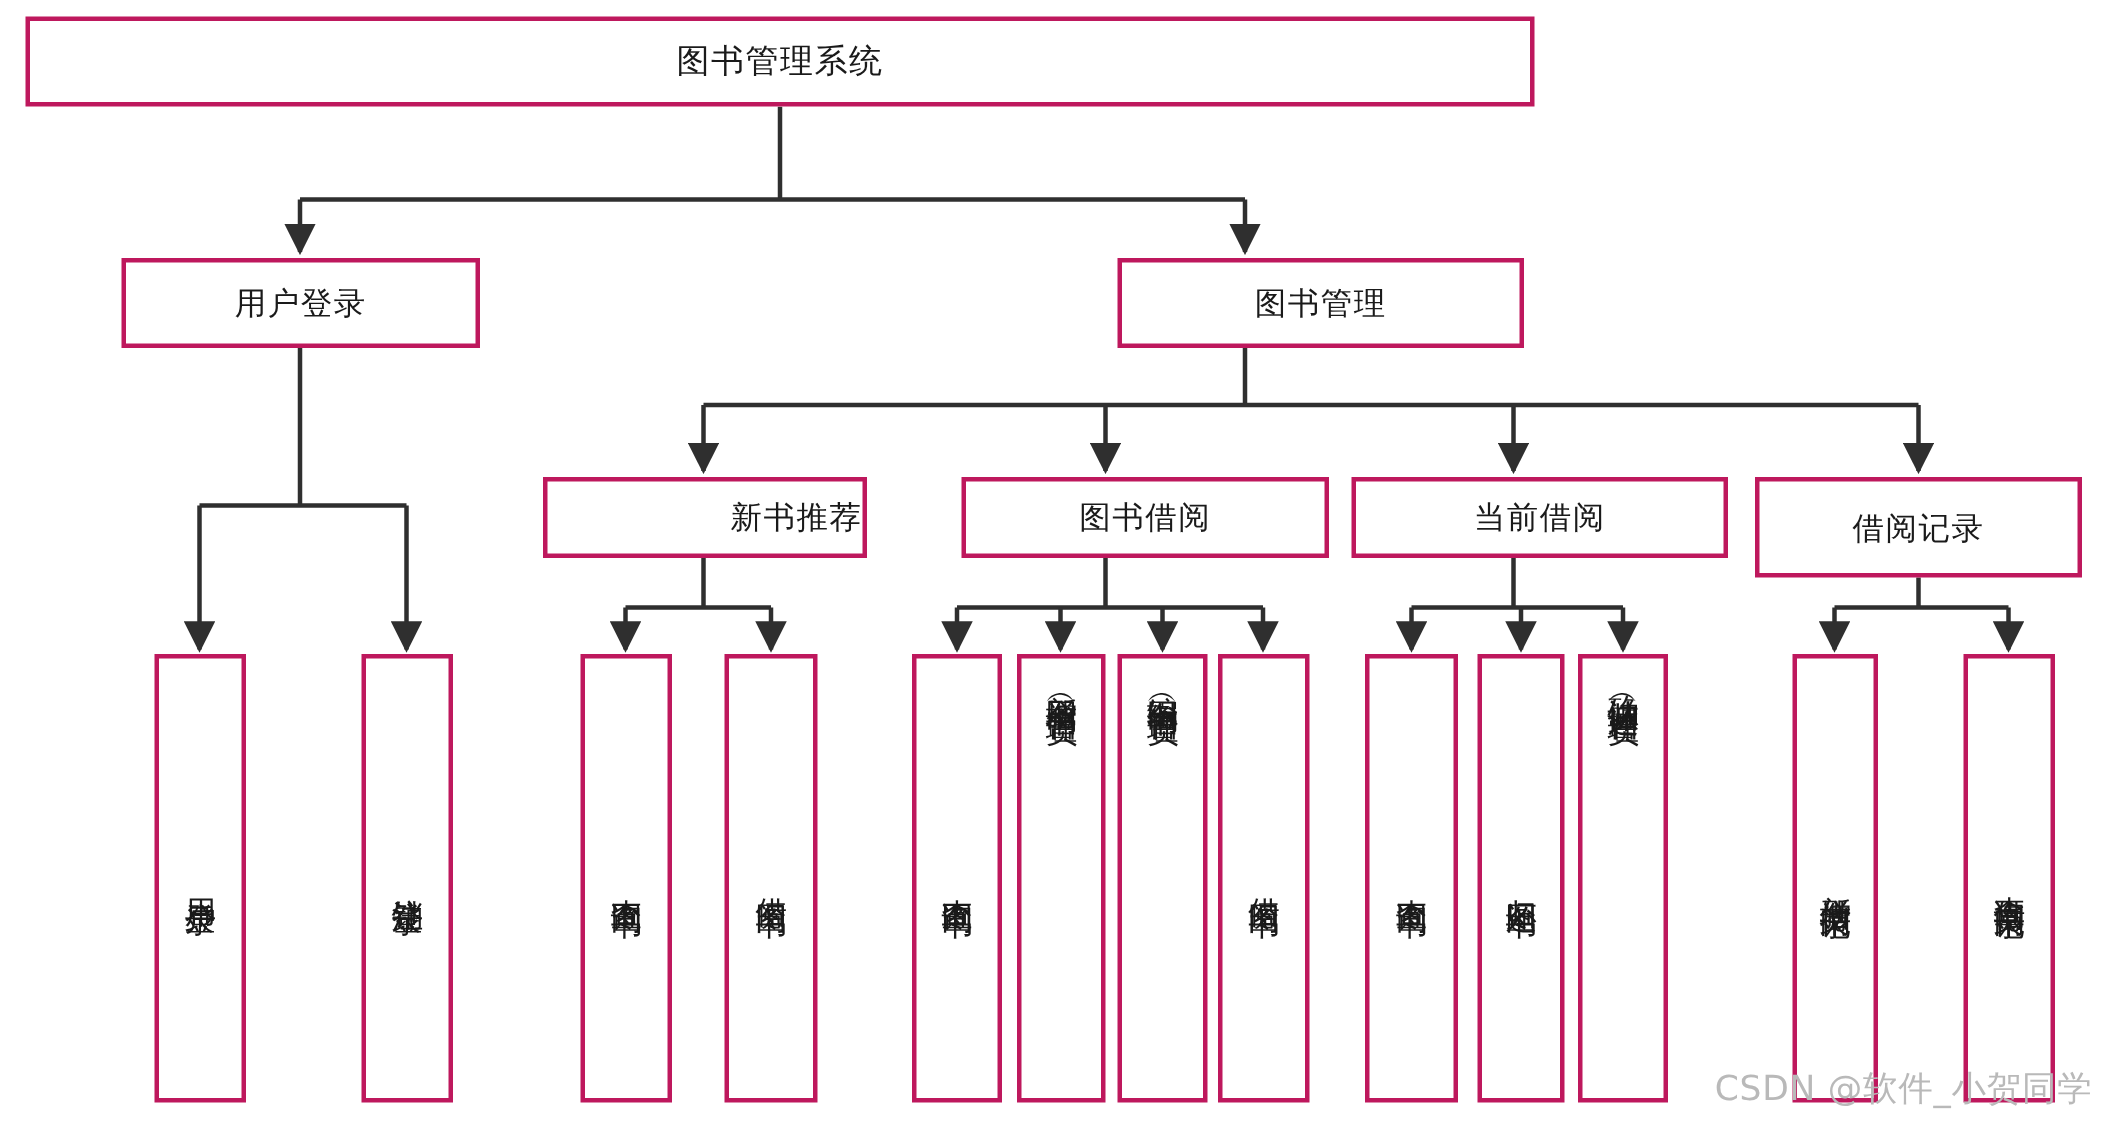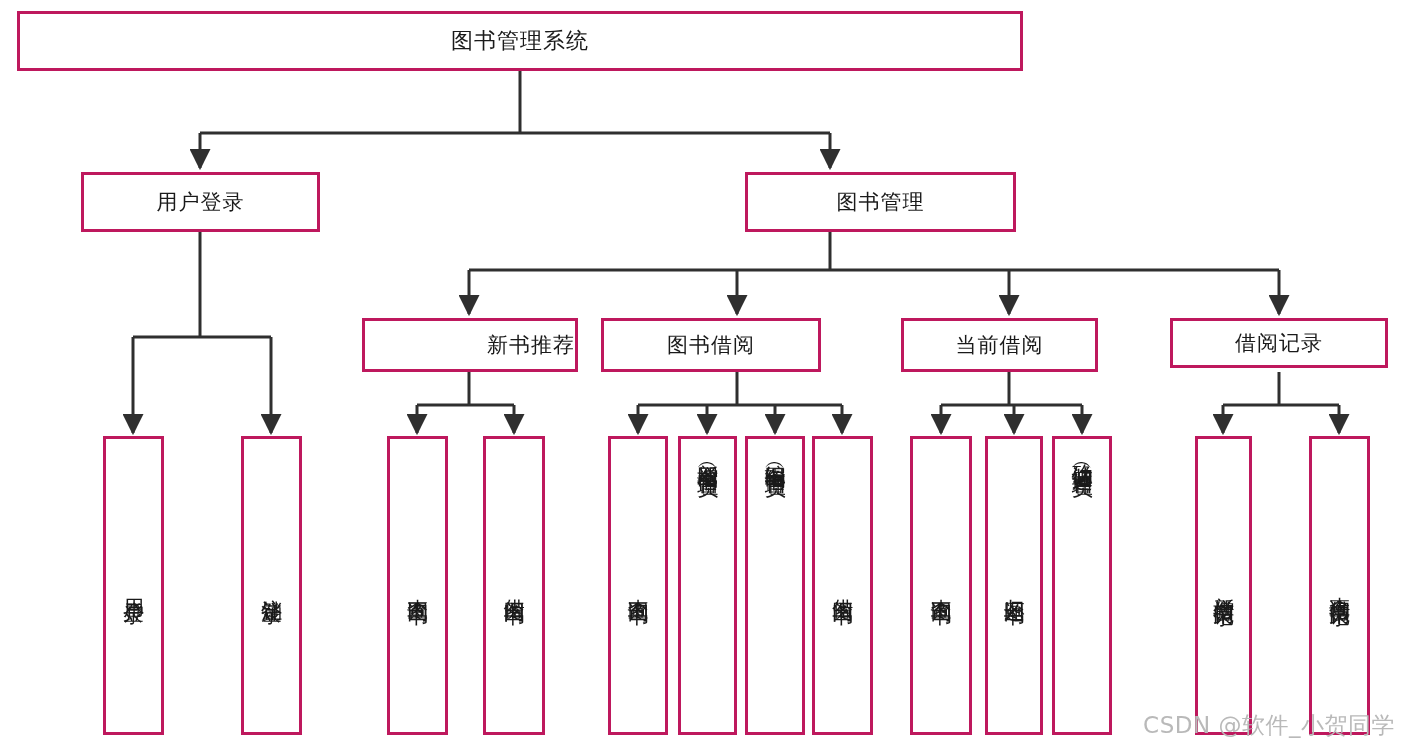--- a/index.html
+++ b/index.html
@@ -135,27 +135,27 @@
   <div class="node h" style="left:81px; top:172px; width:239px; height:60px;">
     <span>用户登录</span>
   </div>
   <div class="node h" style="left:711px; top:172px; width:271px; height:60px;margin-left:34px;">
     <span>图书管理</span>
   </div>
 
   <div class="node h" style="left:362px; top:318px; width:216px; height:54px;justify-content:flex-end;">
     <span>新书推荐</span>
   </div>
-  <div class="node h" style="left:601px; top:318px; width:220px; height:54px;">
+  <div class="node h" style="left:641px; top:318px; width:245px; height:54px;">
     <span>图书借阅</span>
   </div>
-  <div class="node h" style="left:901px; top:318px; width:197px; height:54px;">
+  <div class="node h" style="left:901px; top:318px; width:251px; height:54px;">
     <span>当前借阅</span>
   </div>
-  <div class="node h" style="left:1170px; top:318px; width:218px; height:50px;">
+  <div class="node h" style="left:1170px; top:318px; width:218px; height:67px;">
     <span>借阅记录</span>
   </div>
 
   <div class="node v center-align" style="left:103px; top:436px; width:61px; height:299px;">
     <span class="vtext">用户登录</span>
   </div>
   <div class="node v center-align" style="left:241px; top:436px; width:61px; height:299px;">
     <span class="vtext">注销登录</span>
   </div>
 

